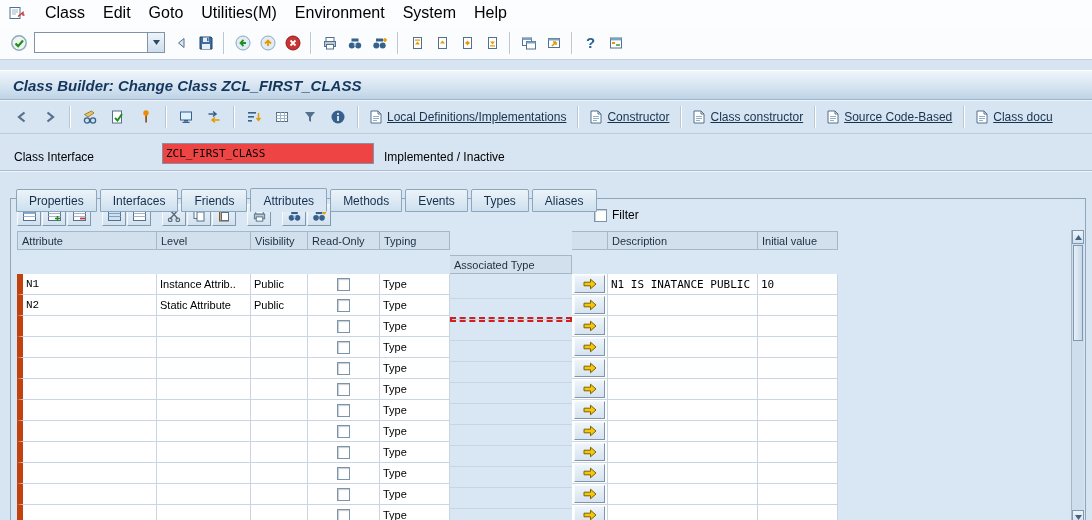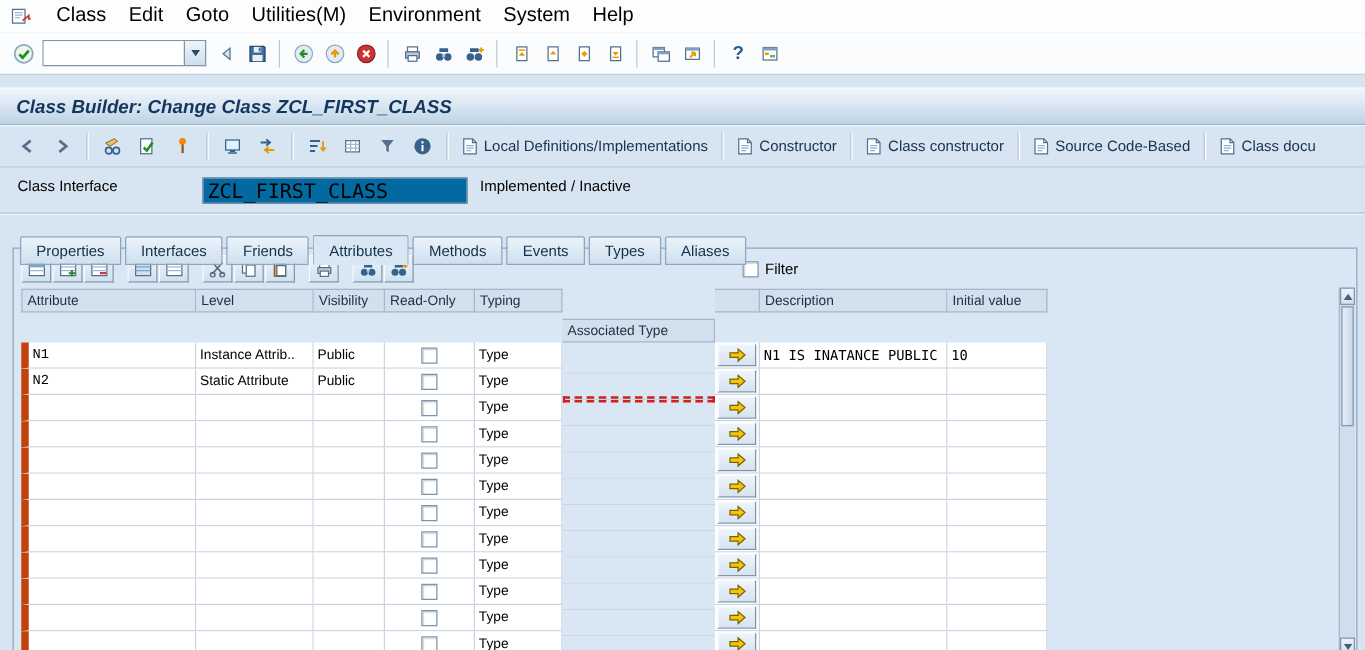--- a/index.html
+++ b/index.html
@@ -21,27 +21,27 @@
   .cmd-dd{width:17px;background:linear-gradient(#eef4fa,#cfdeec);border:none;border-left:1px solid #7f94a8;display:flex;align-items:center;justify-content:center;}
 
   .gap-band{height:10px;}
 
   
   .titlebar{height:30px;background:linear-gradient(180deg,#eff5fb 0%,#d6e4f1 55%,#bed3e6 100%);border-top:1px solid #fff;border-bottom:1px solid #9fb6cb;display:flex;align-items:center;padding:0 13px;}
   .titlebar .t{font-size:15px;font-weight:bold;font-style:italic;color:#14365c;}
 
   
   .app-toolbar{height:34px;background:#d7e4f1;display:flex;align-items:center;padding:0 8px;border-bottom:1px solid #bccbd9;box-shadow:inset 0 1px 0 #eef4fa;white-space:nowrap;overflow:hidden;}
-  .app-btn{height:26px;min-width:26px;display:flex;align-items:center;gap:5px;padding:0 5px;border:1px solid transparent;background:transparent;color:#16334f;font-size:12px;border-radius:2px;}
+  .app-btn{height:26px;min-width:26px;display:flex;align-items:center;gap:5px;padding:0 5px;border:1px solid transparent;background:transparent;color:#16334f;font-size:12px;border-radius:2px;text-decoration:underline;}
   .app-text-wrap{display:flex;align-items:center;}
 
   
-  .hdr-row{display:flex;align-items:flex-start;height:22px;margin:8px 0 0 14px;}
+  .hdr-row{display:flex;align-items:flex-end;height:22px;margin:8px 0 0 14px;}
   .hdr-row .lbl{width:148px;}
-  .field{width:212px;height:21px;background:#0369a1;border:1px solid #7f94a8;display:flex;align-items:center;padding:0 3px;font-family:"DejaVu Sans Mono",monospace;font-size:16px;}
+  .field{width:212px;height:21px;background:#ef4444;border:1px solid #7f94a8;display:flex;align-items:center;padding:0 3px;font-family:"DejaVu Sans Mono",monospace;font-size:11px;}
   .hdr-status{margin-left:10px;}
   .divider{height:0;border-top:1px solid #a9bccd;border-bottom:1px solid #eef4fa;margin-top:6px;}
 
   
   .tabstrip{display:flex;align-items:flex-end;padding-left:16px;height:26px;position:relative;top:14px;z-index:2;}
   .tab{border:1px solid #8ea6bc;border-radius:2px 2px 0 0;background:linear-gradient(#ecf3f9,#cde0ef);padding:4px 12px 3px;margin-right:3px;font-size:12px;color:#14304c;display:flex;}
   .tab.active{background:#d9e7f4;border-bottom:1px solid #d9e7f4;padding-top:5px;}
 
   
   .panel{position:relative;margin:0 6px 0 10px;height:328px;background:#d9e7f4;border:1px solid #8ea6bc;overflow:hidden;z-index:1;}

